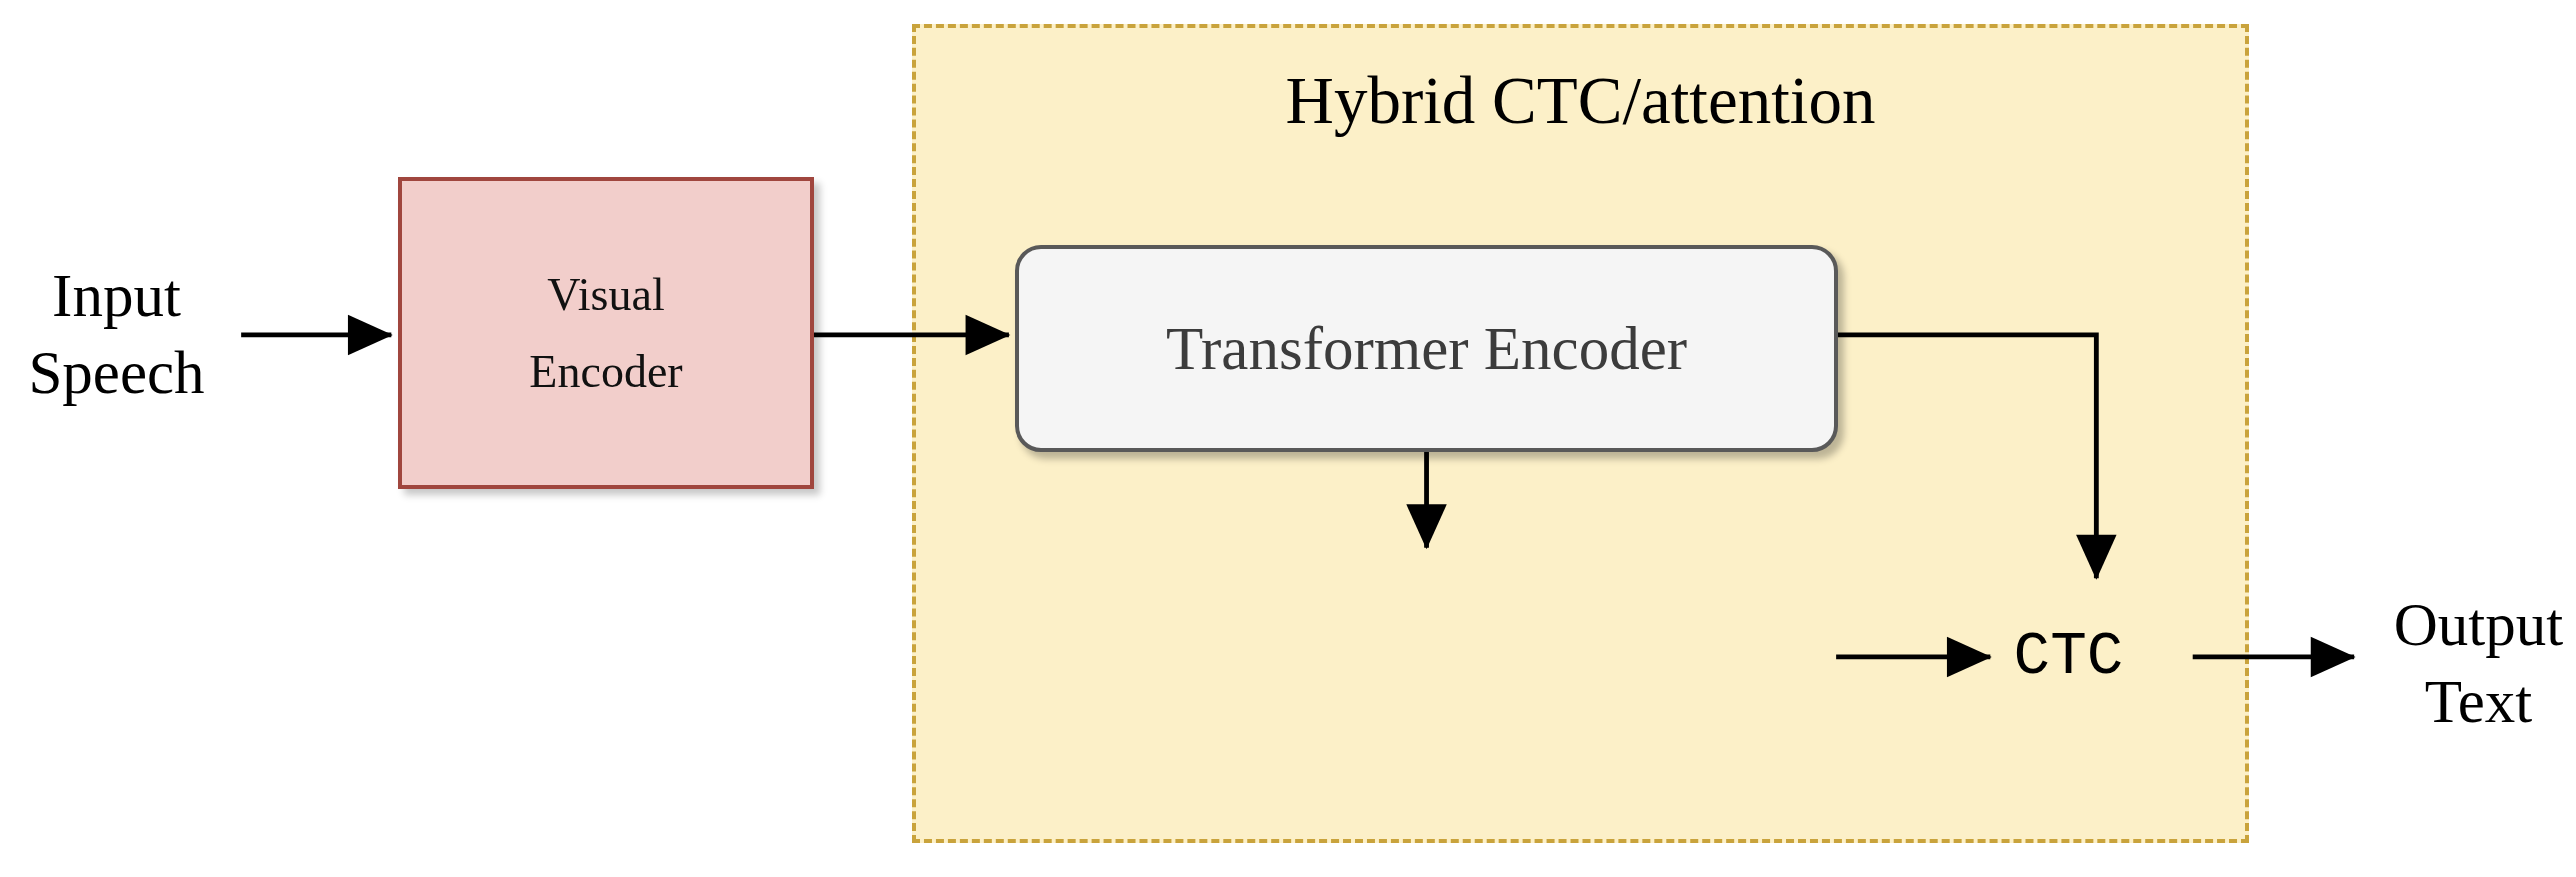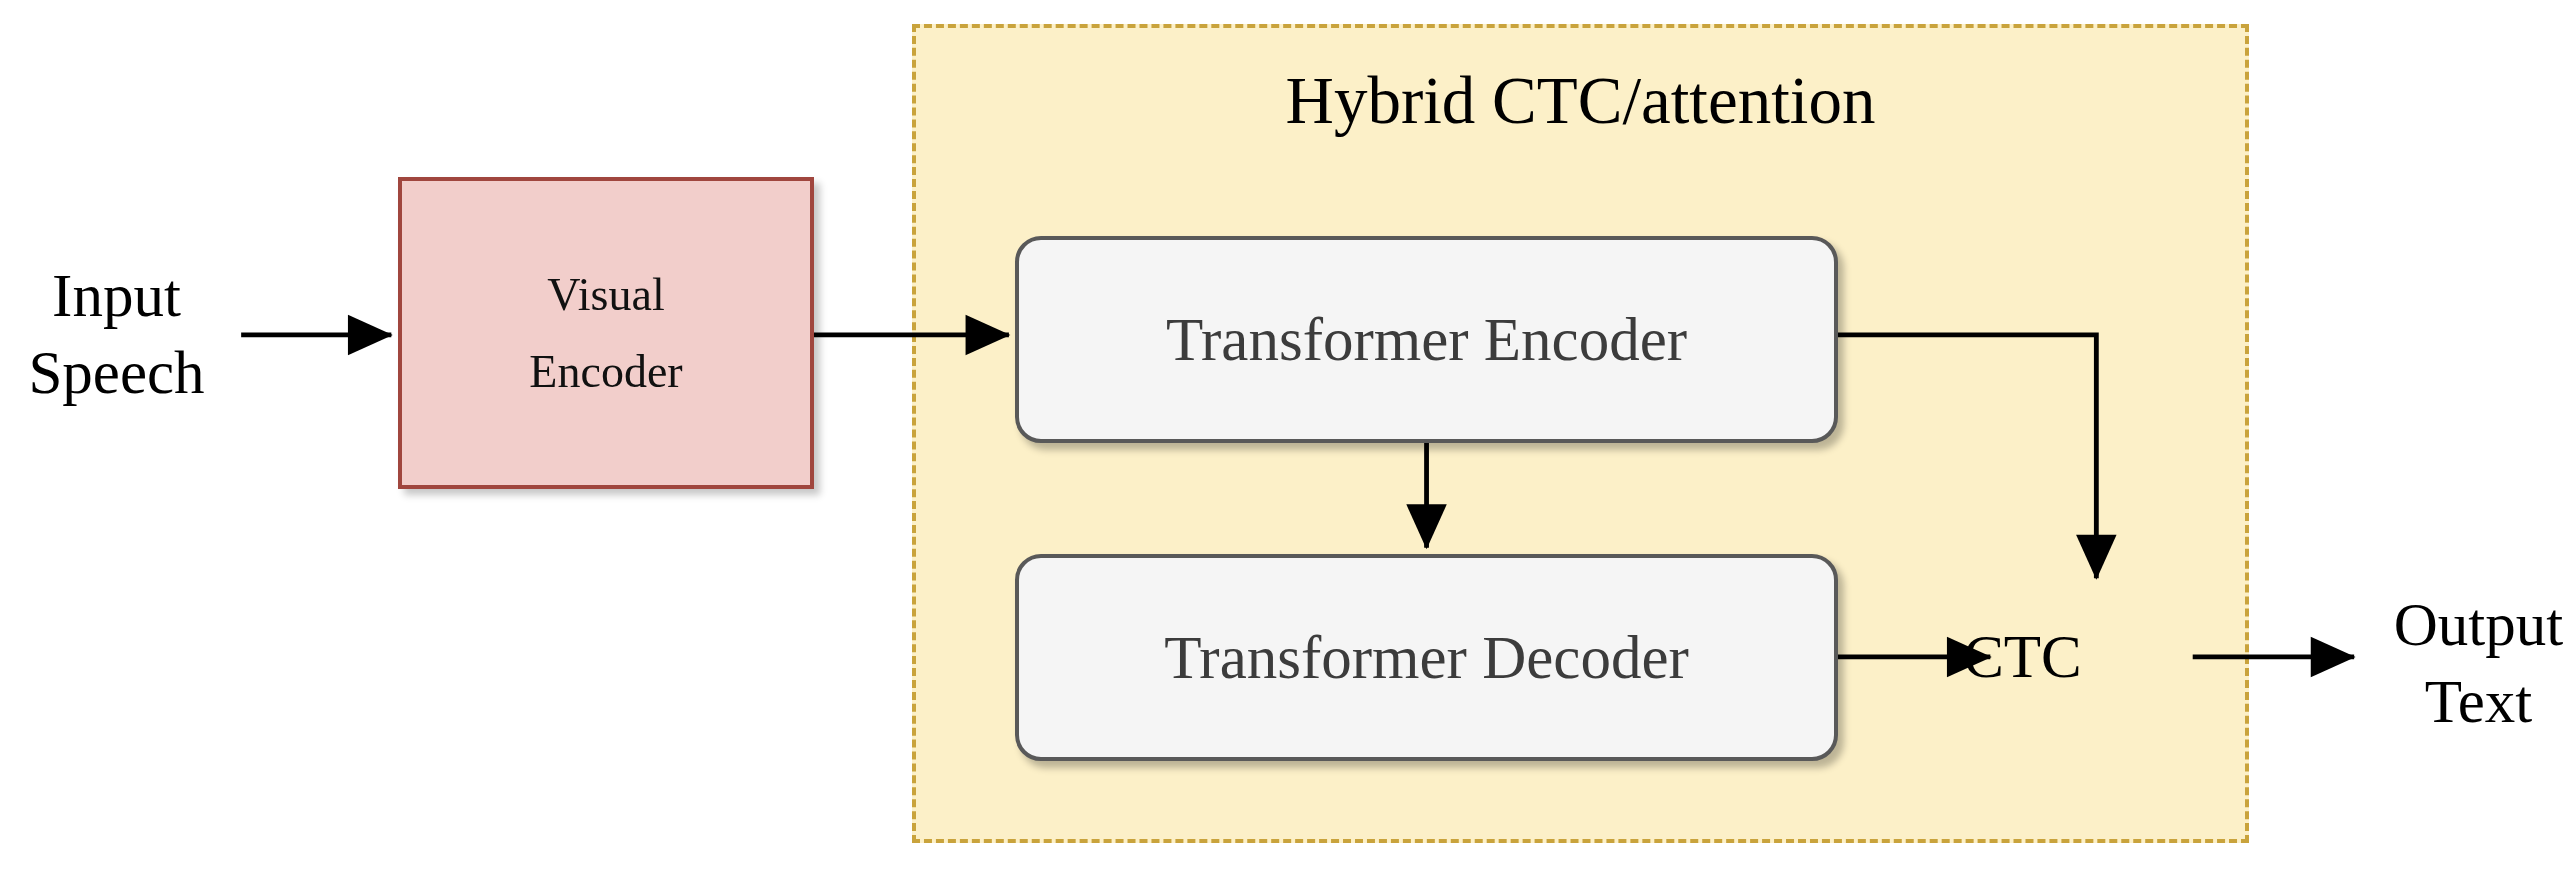--- a/index.html
+++ b/index.html
@@ -91,32 +91,33 @@
     border-radius: 26px;
     box-shadow: 5.6px 6.4px 7.2px rgba(0,0,0,0.25);
     display: flex;
     align-items: center;
     justify-content: center;
     font-size: 61px;
     color: #3C3C3C;
     white-space: nowrap;
     z-index: 3;
   }
-  .encoder-box { top: 236px; }
+  .encoder-box { top: 245px; }
   .decoder-box { top: 554px; }
   .ctc-label {
     position: absolute;
-    left: 1942px;
+    left: 1988px;
     top: 618px;
     width: 161px;
     text-align: center;
     font-size: 61px;
     line-height: 77px;
     color: #000000;
     z-index: 3;
+    font-family: Liberation Mono, monospace;
   }
 </style>
 </head>
 <body>
 
 <div class="canvas">
 
   <div class="hybrid-container">
     <div class="hybrid-title">Hybrid CTC/attention</div>
   </div>
@@ -142,23 +143,20 @@
 
   <div class="vgg-box">
     <span>Visual</span>
     <span>Encoder</span>
   </div>
 
   <div class="t-box encoder-box">
     <span>Transformer Encoder</span>
   </div>
 
-  <div class="t-box decoder-box">
-    <span>Transformer Decoder</span>
-  </div>
 
   <div class="ctc-label">CTC</div>
 
   <div class="side-label output-label">
     <span>Output</span>
     <span>Text</span>
   </div>
 
 </div>
 

